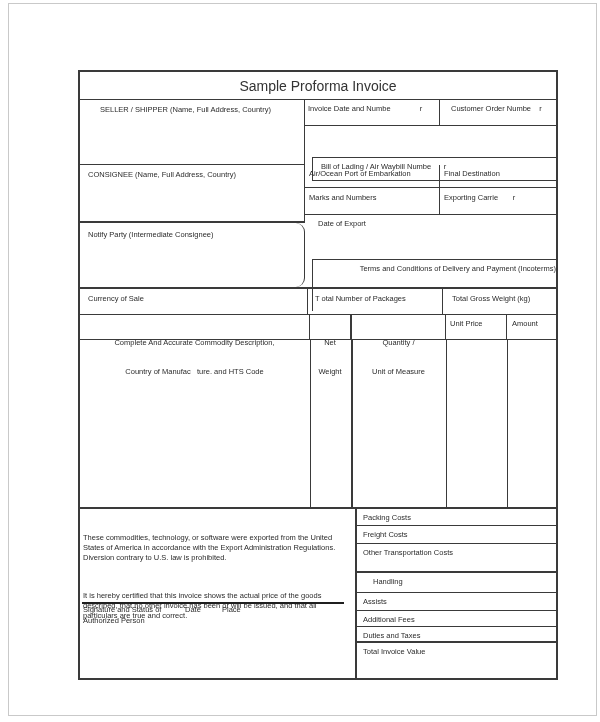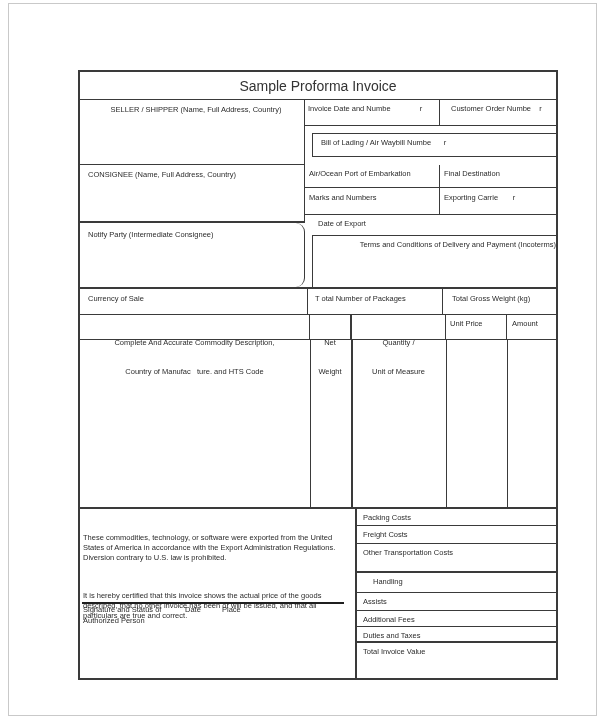--- a/index.html
+++ b/index.html
@@ -18,21 +18,21 @@
   .c{
     position:absolute;box-sizing:border-box;
     font-size:7.5px;line-height:1.32;color:#2b2b2b;white-space:pre-wrap;
   }
   .br{border-right:1px solid #3a3a3a;}
   .br2{border-right:2px solid #3a3a3a;}
   .bb{border-bottom:1px solid #3a3a3a;}
   .bb2{border-bottom:2px solid #3a3a3a;}
   .bt{border-top:1px solid #3a3a3a;}
   .bt2{border-top:2px solid #3a3a3a;}
-  .bl{border-left:1px solid #3a3a3a;}
+  .bl{border-left:1px solid #3a3a3a;margin-top:24px;}
   .center{text-align:center;}
   .title-cell{
     left:0;top:0;width:476px;height:28px;padding-top:5px;
     font-size:14px;color:#333333;text-align:center;
   }
   .vline{position:absolute;top:0;bottom:0;background:#3a3a3a;}
   .charges{
     position:absolute;left:276px;top:437px;width:200px;height:169px;
     border-left:1px solid #3a3a3a;box-sizing:border-box;
     display:flex;flex-direction:column;
@@ -46,21 +46,21 @@
 </style>
 </head>
 <body>
 
 <div class="page-frame"></div>
 
 <div class="sheet">
 
   <div class="c title-cell bb">Sample Proforma Invoice</div>
 
-  <div class="c br bb" style="left:0;top:28px;width:225px;height:65px;padding:5px 4px 0 12px;text-align:center;">SELLER / SHIPPER (Name, Full Address, Country)</div>
+  <div class="c br bb" style="left:0;top:28px;width:225px;height:65px;padding:5px 4px 0 20px;">SELLER / SHIPPER (Name, Full Address, Country)</div>
   <div class="c br bb" style="left:225px;top:28px;width:135px;height:26px;padding:4px 0 0 3px;">Invoice Date and Numbe              r</div>
   <div class="c bb" style="left:360px;top:28px;width:116px;height:26px;padding:4px 0 0 11px;">Customer Order Numbe    r</div>
   <div class="c bt bl bb" style="left:232px;top:61px;width:244px;height:24px;padding:4px 0 0 8px;">Bill of Lading / Air Waybill Numbe      r</div>
 
   <div class="c br bb2" style="left:0;top:93px;width:225px;height:58px;padding:5px 4px 0 8px;">CONSIGNEE (Name, Full Address, Country)</div>
   <div class="c br" style="left:0;top:151px;width:225px;height:64px;padding:7px 4px 0 8px;border-radius:9px;">Notify Party (Intermediate Consignee)</div>
 
   <div class="c br bb" style="left:225px;top:93px;width:135px;height:23px;padding:4px 0 0 4px;">Air/Ocean Port of Embarkation</div>
   <div class="c bb" style="left:360px;top:93px;width:116px;height:23px;padding:4px 0 0 4px;">Final Destination</div>
   <div class="c br bb" style="left:225px;top:116px;width:135px;height:27px;padding:5px 0 12px 4px;">Marks and Numbers</div>

